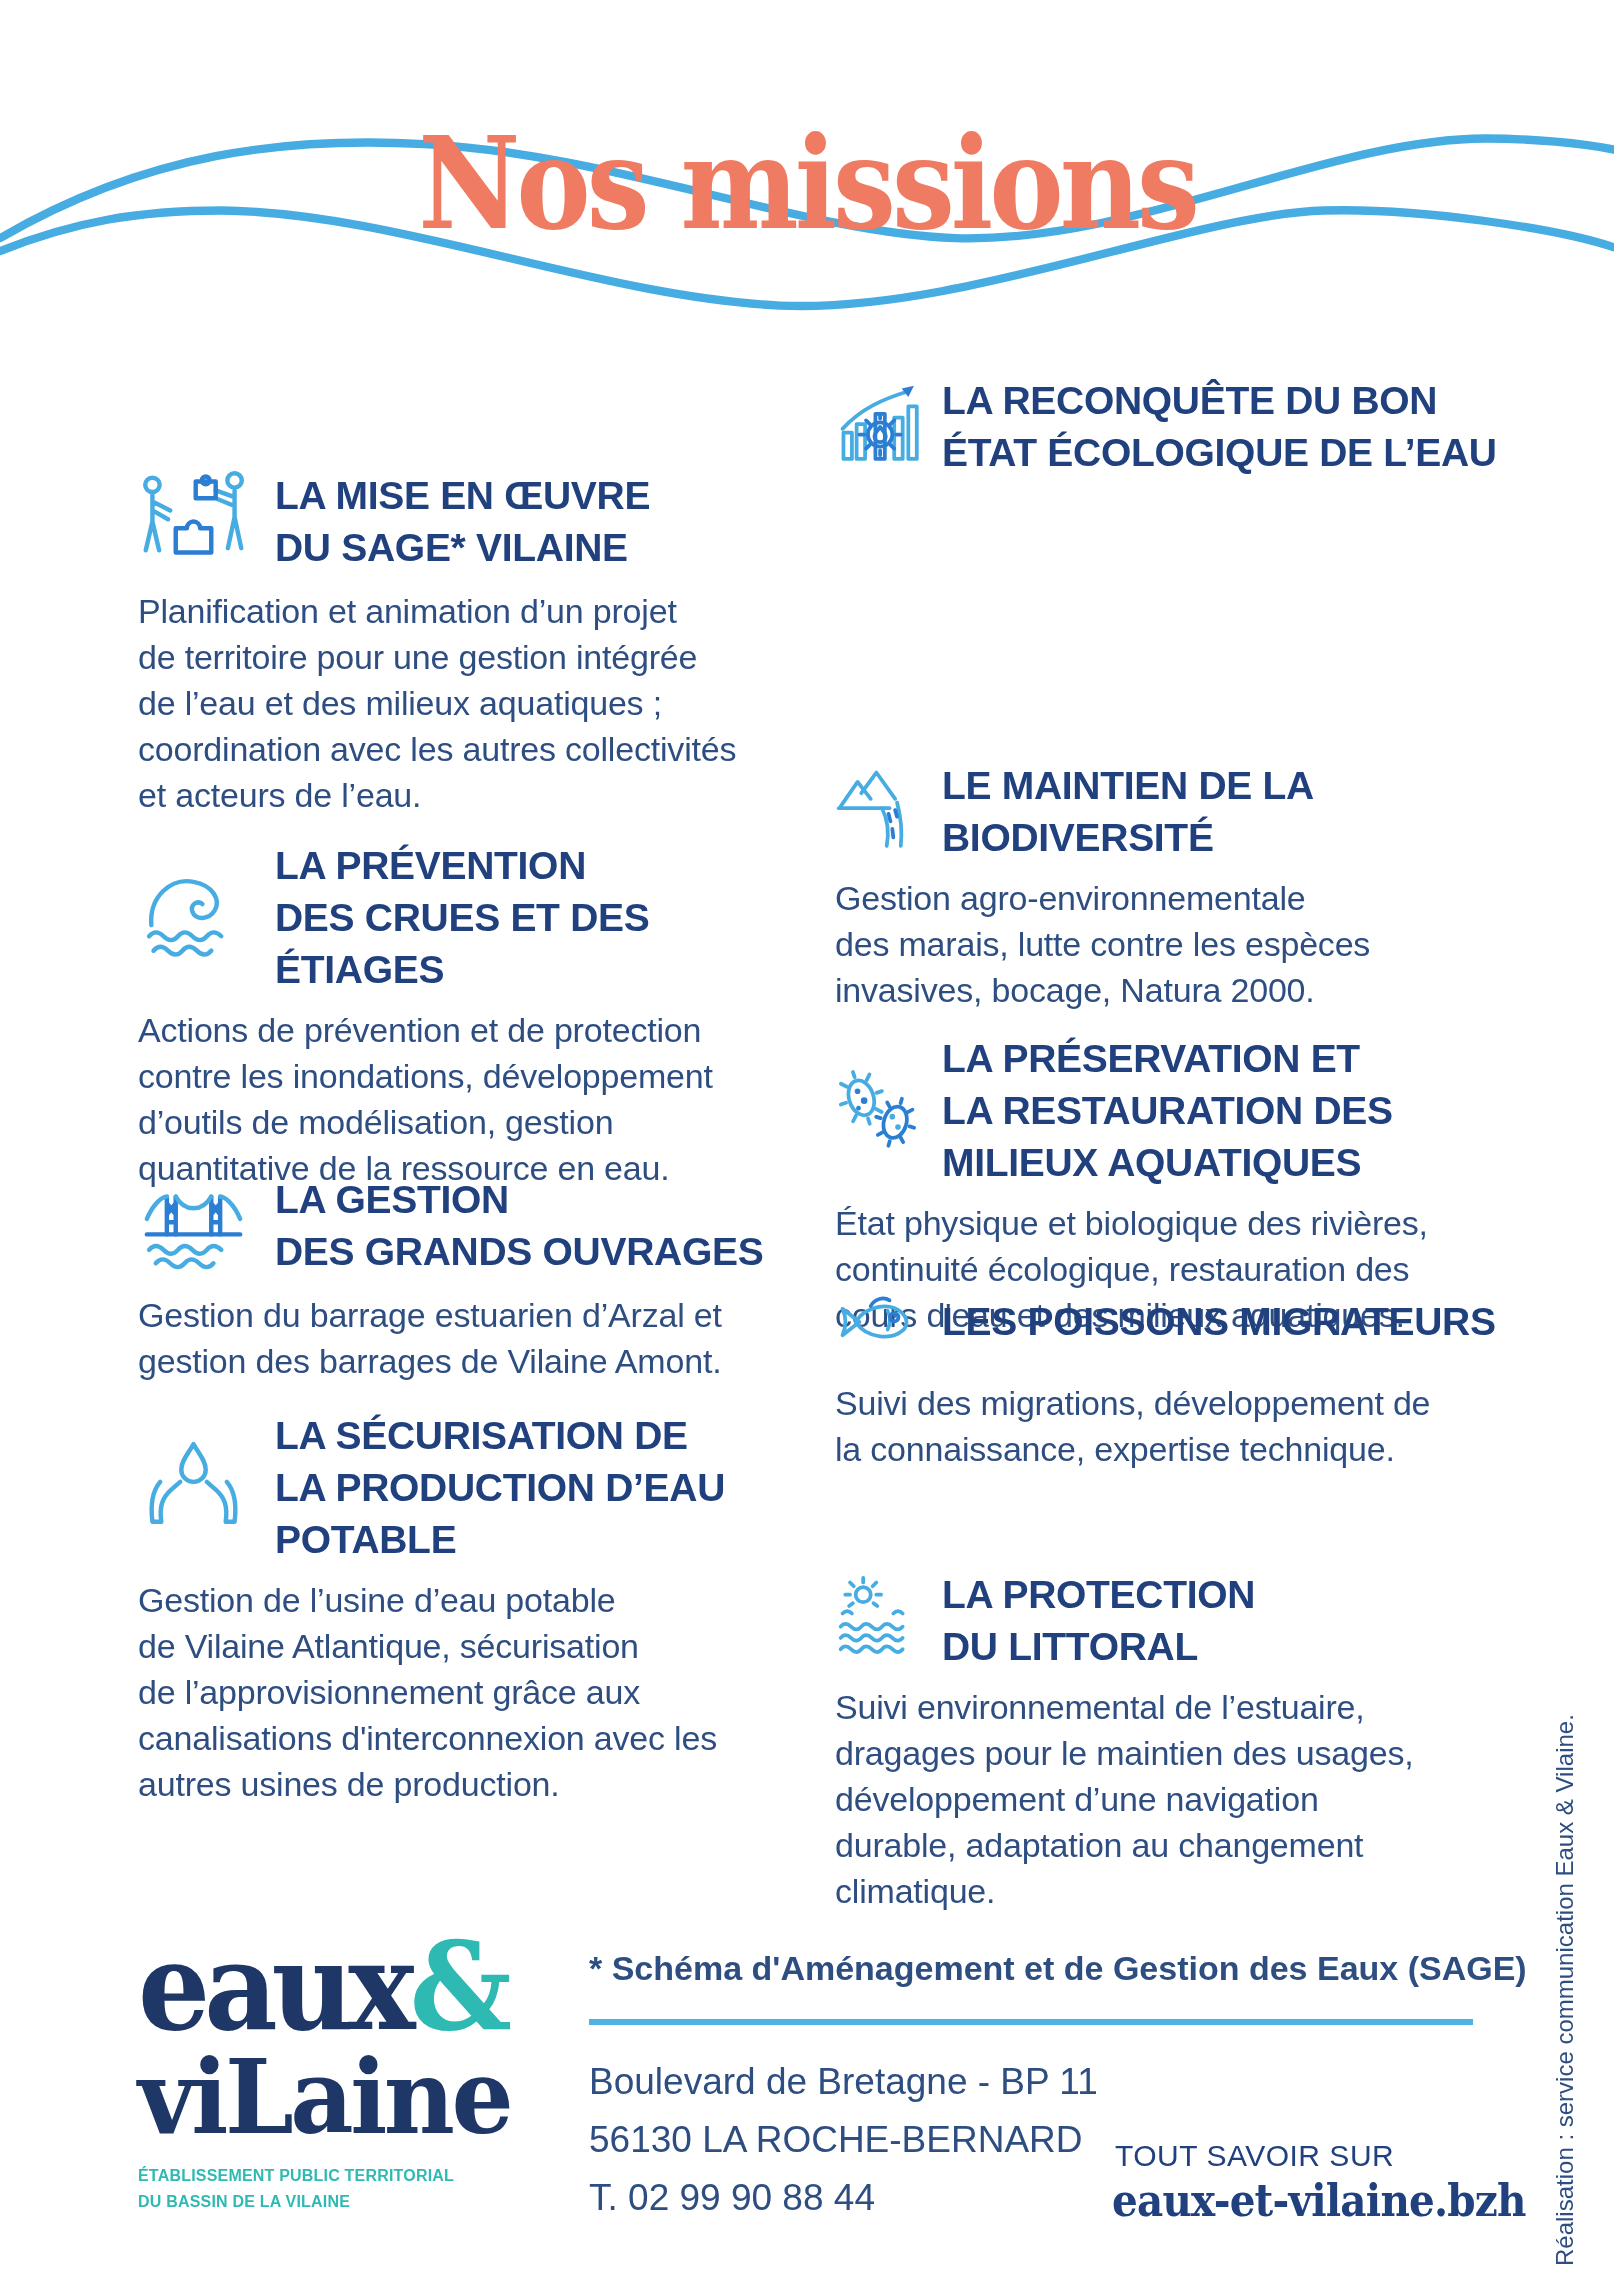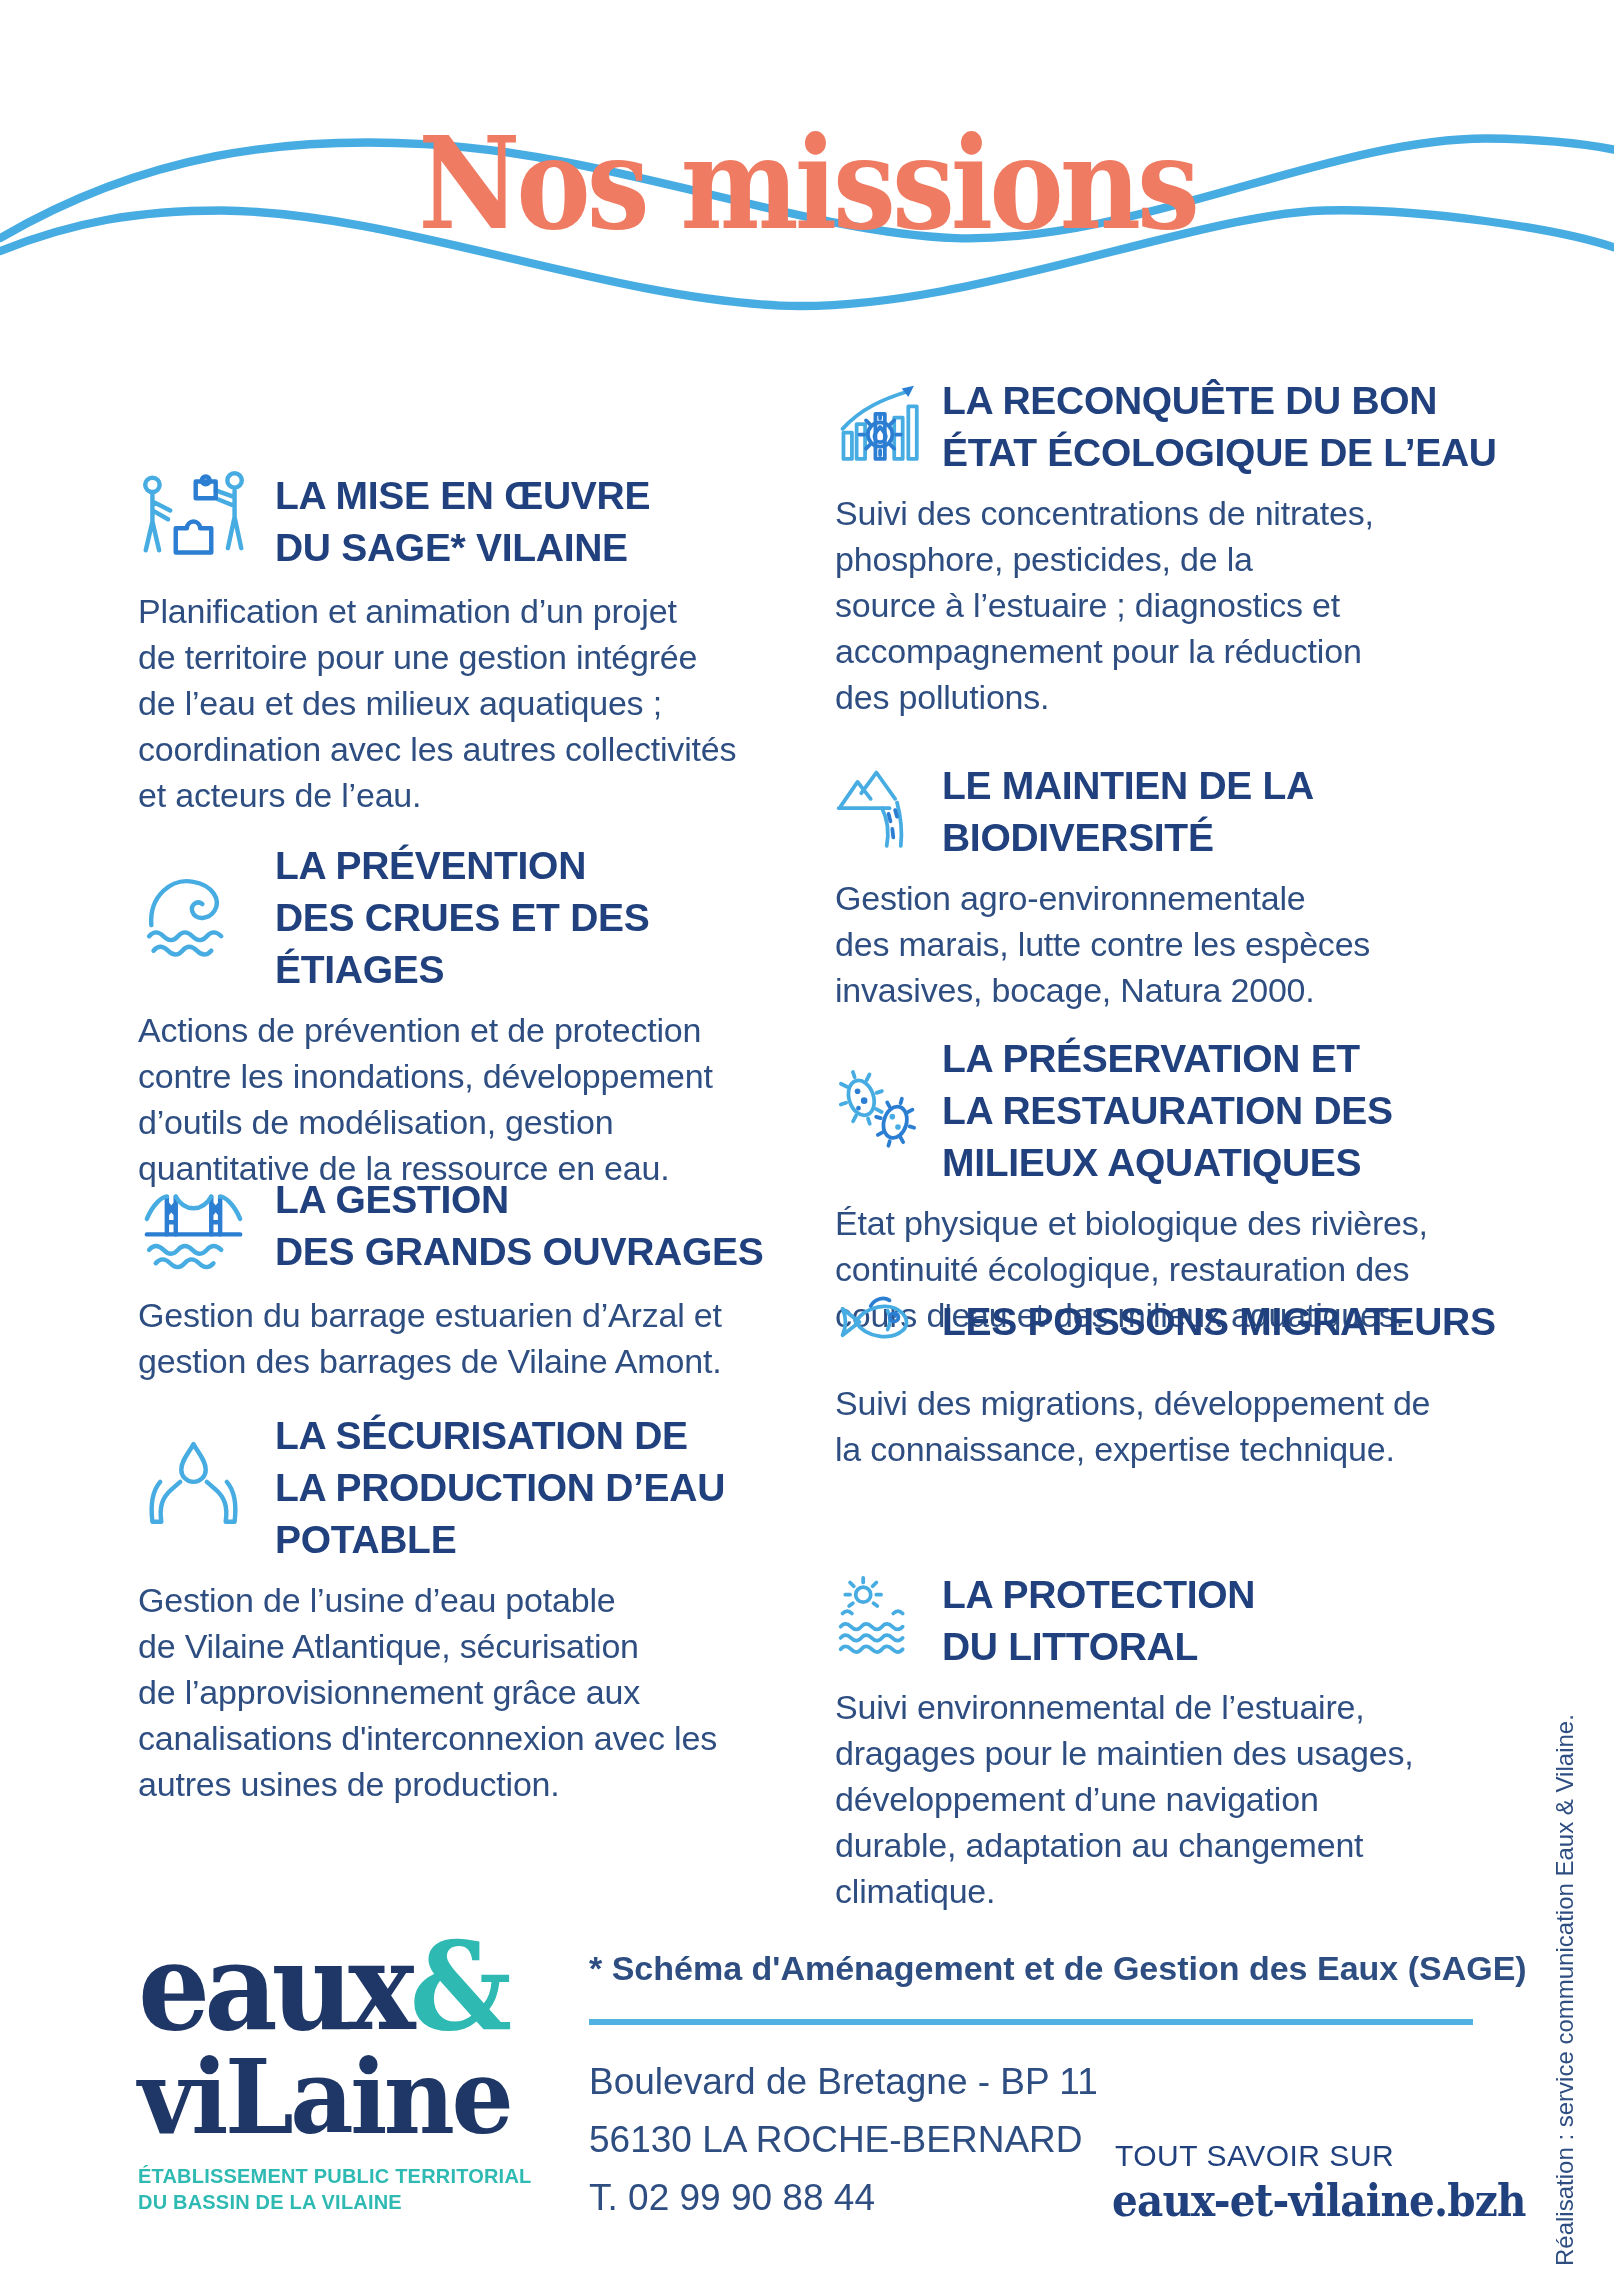--- a/index.html
+++ b/index.html
@@ -40,21 +40,21 @@
   svg .fm{fill:var(--icm);stroke:none;}
   svg .fl{fill:var(--icl);stroke:none;}
 
   
   .logo{position:absolute;left:138px;top:1925px;width:443px;color:var(--lnavy);}
   .logo-line1{font-family:"DejaVu Serif",serif;font-weight:700;font-size:122px;line-height:1;
               letter-spacing:-6.5px;transform:scaleX(.93);transform-origin:left;white-space:nowrap;}
   .logo-amp{color:var(--teal);}
   .logo-line2{font-family:"DejaVu Serif",serif;font-weight:700;font-size:103px;line-height:1;
               letter-spacing:-3.7px;transform:scaleX(.95);transform-origin:left;margin-top:-1.8px;white-space:nowrap;}
-  .logo-tag{margin-top:14.8px;font-size:20px;line-height:26px;font-weight:700;color:var(--teal);
+  .logo-tag{margin-top:14.8px;font-size:16px;line-height:26px;font-weight:700;color:var(--teal);
             white-space:pre-line;letter-spacing:0.2px;}
   .footnote{position:absolute;left:589px;top:1949px;font-size:34px;color:var(--bodyc);font-weight:700;}
   .rule{position:absolute;left:589px;top:2019px;width:884px;height:5.5px;background:#4FB2E3;}
   .address{position:absolute;left:589px;top:2053px;font-size:37px;line-height:58px;
            color:var(--bodyc);font-weight:300;white-space:pre-line;}
   .tout{position:absolute;left:1115px;top:2139px;font-size:30px;font-weight:400;color:var(--navy);
         letter-spacing:0.5px;}
   .website{position:absolute;left:1112px;top:2174px;font-family:"DejaVu Serif",serif;font-weight:700;
            font-size:45px;color:var(--navy);letter-spacing:-0.9px;transform:scaleX(.9);transform-origin:left;}
   .credit{position:absolute;left:1551px;top:1601px;height:665px;width:41px;
@@ -180,25 +180,20 @@
             <circle cx="48" cy="58" r="13"></circle>
             <path d="M48,41 v-5 M48,75 v5 M31,58 h-5 M65,58 h5 M37,47 l-4,-4 M59,47 l4,-4 M37,69 l-4,4 M59,69 l4,4"></path>
             <path d="M48,50 c3,4 6,7 6,10 a6,6 0 1,1 -12,0 c0,-3 3,-6 6,-10 z"></path>
           </g>
           <path class="fm" d="M84,6 l-13,3 7,9 z"></path>
         </svg>
       </span>
       <h2 class="mhead">LA RECONQUÊTE DU BON
 ÉTAT ÉCOLOGIQUE DE L’EAU</h2>
     </div>
-    <p class="mbody">Suivi des concentrations de nitrates,
-phosphore, pesticides, de la
-source à l’estuaire ; diagnostics et
-accompagnement pour la réduction
-des pollutions.</p>
   </article>
 
   <article class="mission col-right" style="left:835px;top:760px;width:688px;">
     <div class="mitop">
       <span class="micon">
         <svg viewBox="0 0 100 100">
           <g class="sl">
             <path d="M6,44 L24,18 L38,36"></path>
             <path d="M28,30 L44,8 L64,36"></path>
             <path d="M4,46 H58"></path>

